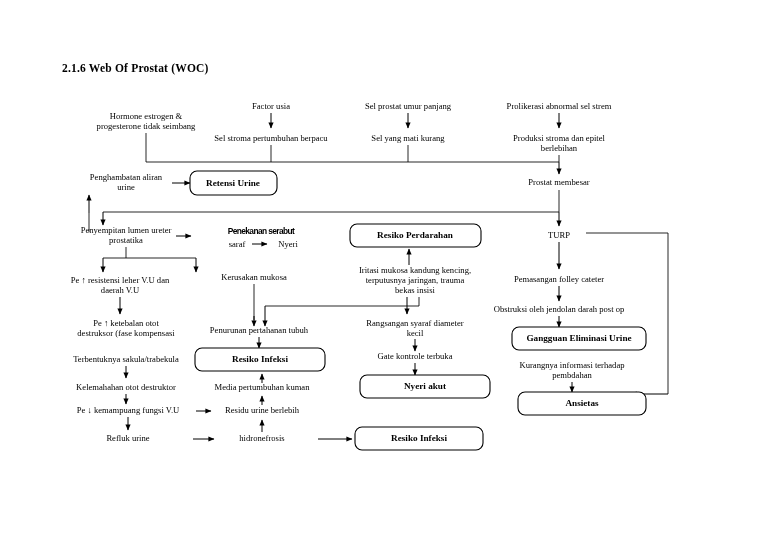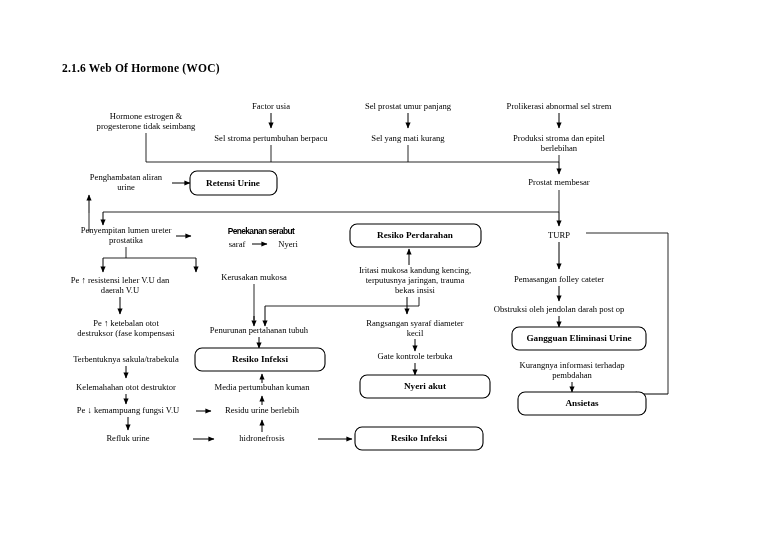--- a/index.html
+++ b/index.html
@@ -79,21 +79,21 @@
   .arrowGlyph {
     fill: #000000;
     stroke: none;
   }
 </style>
 </head>
 <body>
 
 <div id="page">
 
-  <div id="title">2.1.6 Web Of Hormone (WOC)</div>
+  <div id="title">2.1.6 Web Of Prostat (WOC)</div>
 
   <svg id="flow" viewBox="0 0 768 543">
     <defs>
       <marker id="ar" markerWidth="7" markerHeight="7" refX="5.6" refY="2.6" orient="auto" markerUnits="userSpaceOnUse">
         <path d="M0,0 L6,2.6 L0,5.2 z" class="arrowGlyph"></path>
       </marker>
     </defs>
 
     <g>
       <text class="nodeText" x="146" y="117">Hormone estrogen &amp;</text>

